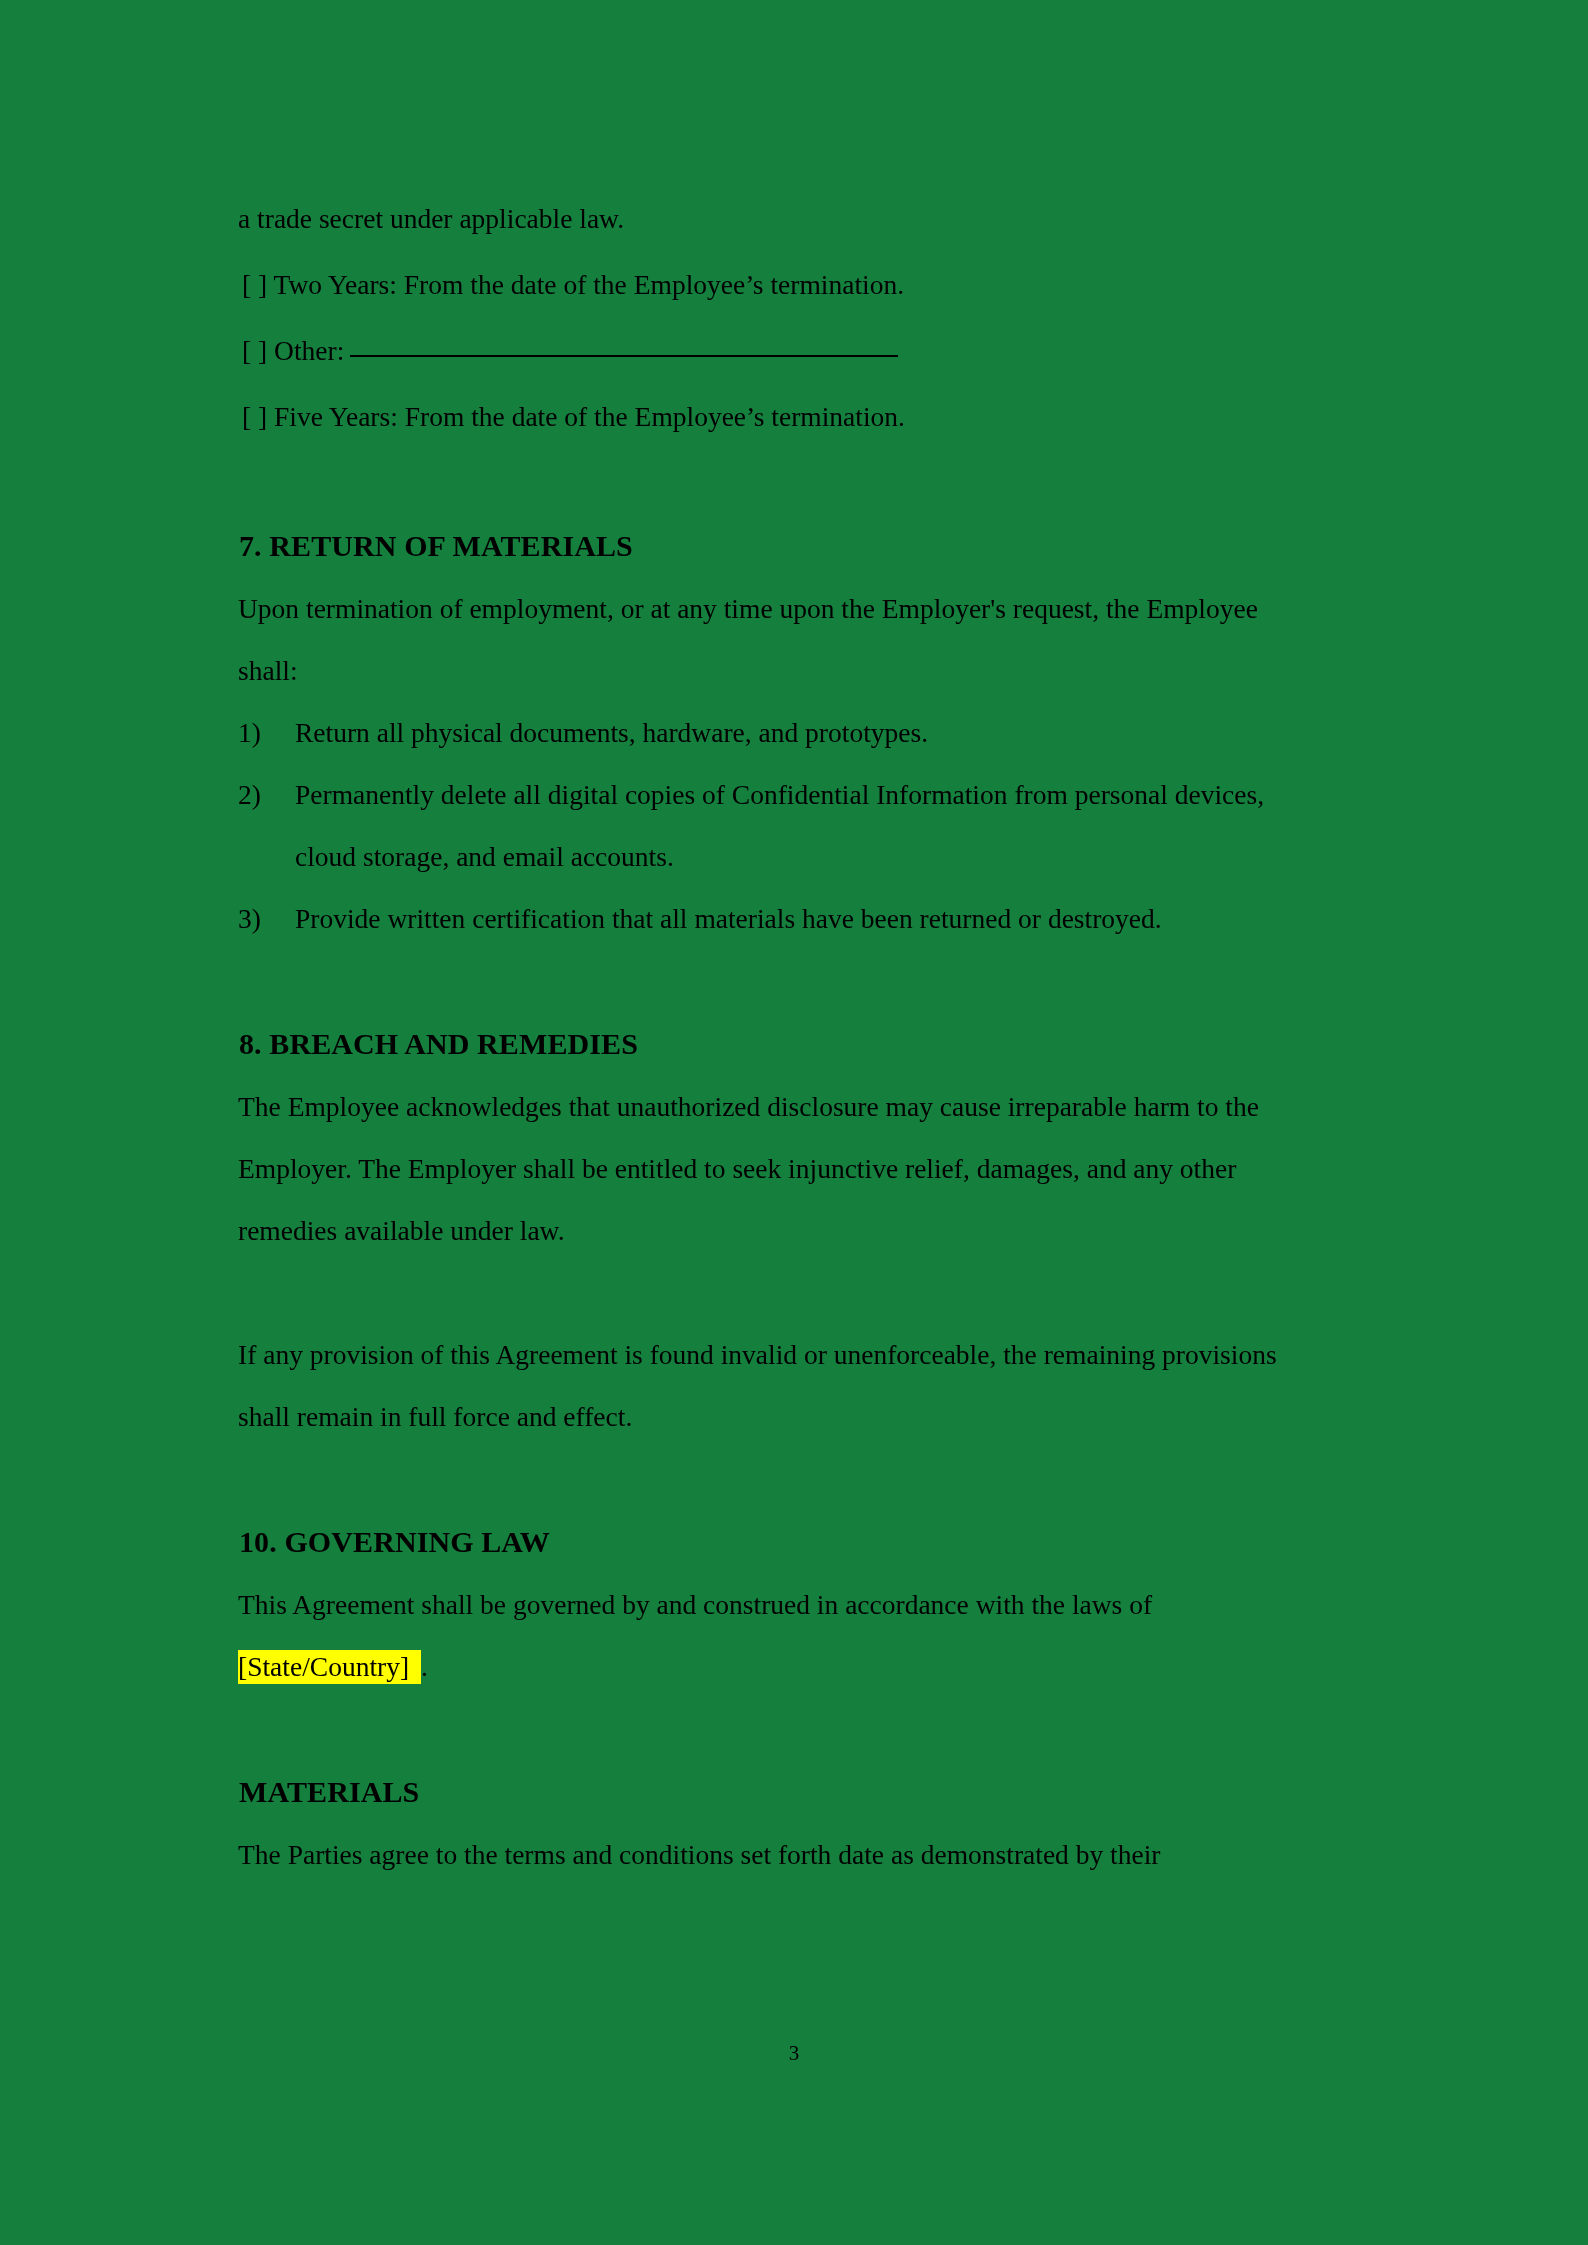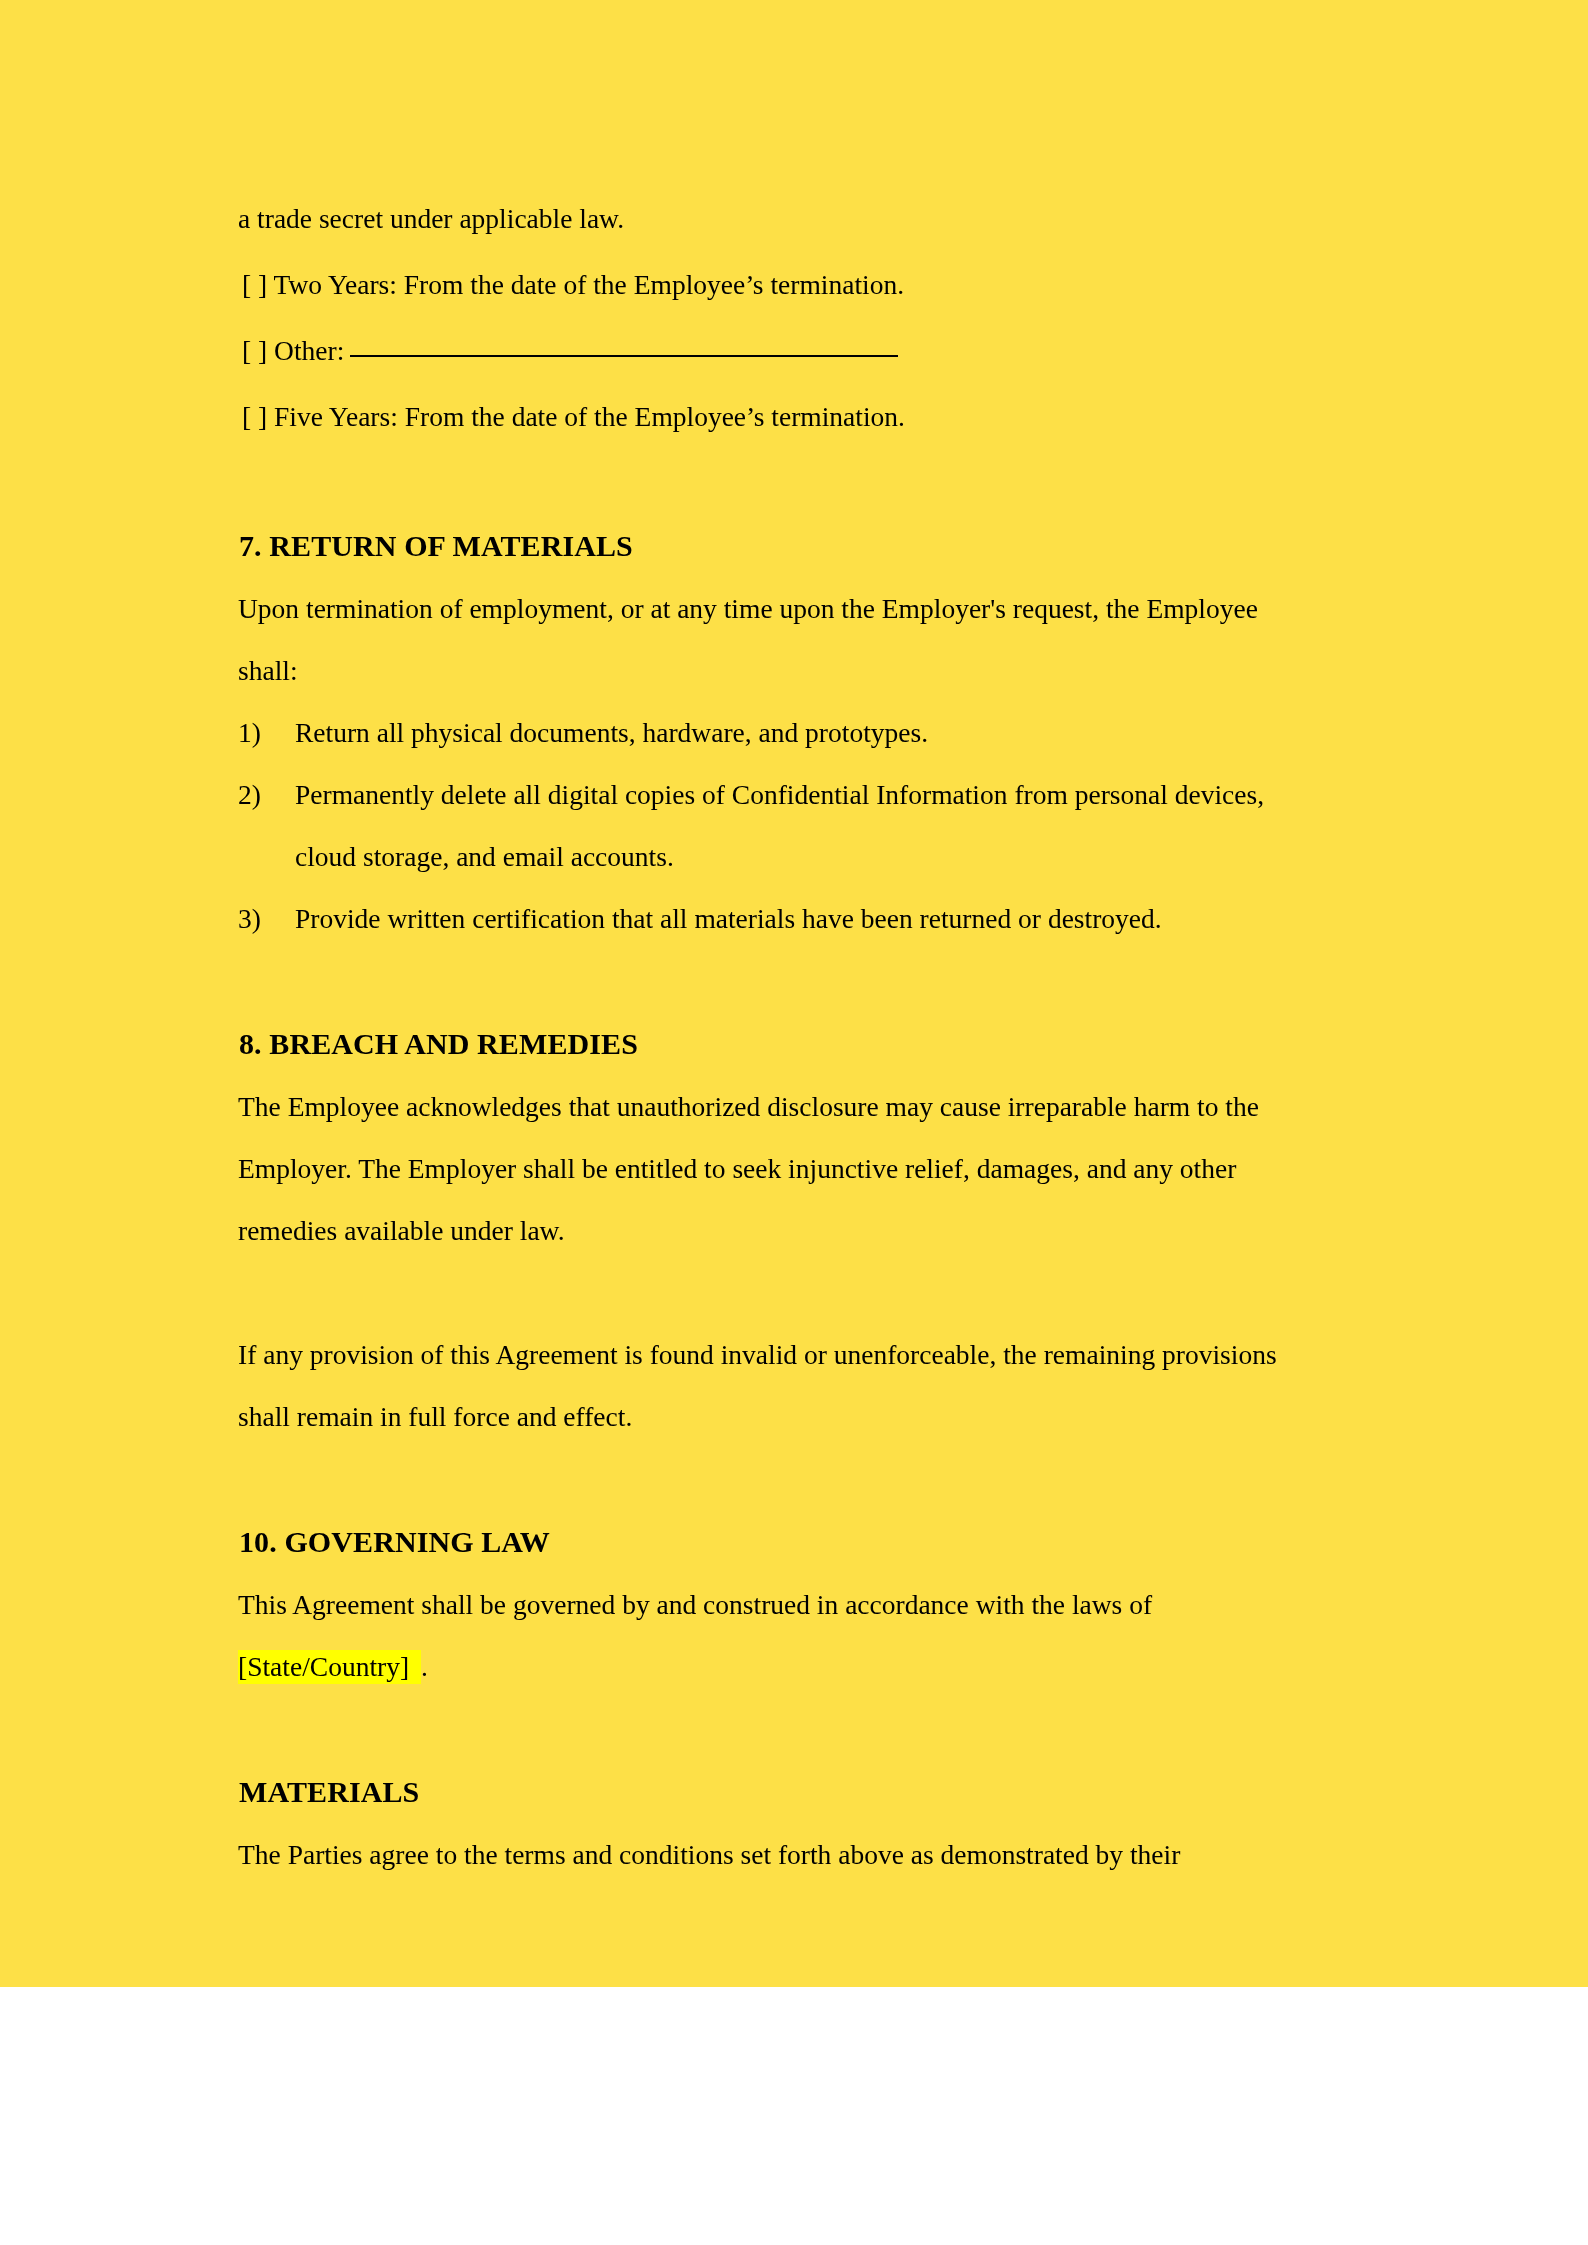--- a/index.html
+++ b/index.html
@@ -8,22 +8,22 @@
     padding: 0;
     background: #ffffff;
   }
   body {
     font-family: "Liberation Serif", "DejaVu Serif", serif;
     color: #000000;
   }
   .page {
     position: relative;
     width: 1588px;
-    height: 1987px;
-    background: #fde047;
+    height: 2245px;
+    background: #15803d;
     overflow: hidden;
     box-sizing: border-box;
   }
   .content {
     position: absolute;
     left: 238px;
     top: 188px;
     width: 1078px;
   }
   .para {
@@ -124,18 +124,18 @@
     <p class="para">If any provision of this Agreement is found invalid or unenforceable, the remaining provisions shall remain in full force and effect.</p>
 
     <div class="spacer-line"></div>
 
     <h2 class="heading">10. GOVERNING LAW</h2>
     <p class="para"><span>This Agreement shall be governed by and construed in accordance with the laws of </span><span class="hl">[State/Country]</span><span>.</span></p>
 
     <div class="spacer-line"></div>
 
     <h2 class="heading">MATERIALS</h2>
-    <p class="para">The Parties agree to the terms and conditions set forth above as demonstrated by their</p>
+    <p class="para">The Parties agree to the terms and conditions set forth date as demonstrated by their</p>
 
   </div>
 
   <div class="page-number">3</div>
 </div>
 
 </body></html>

